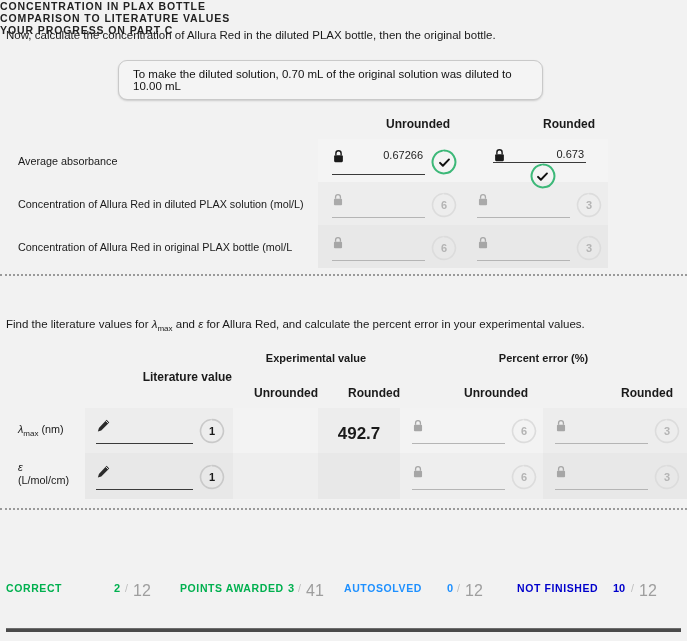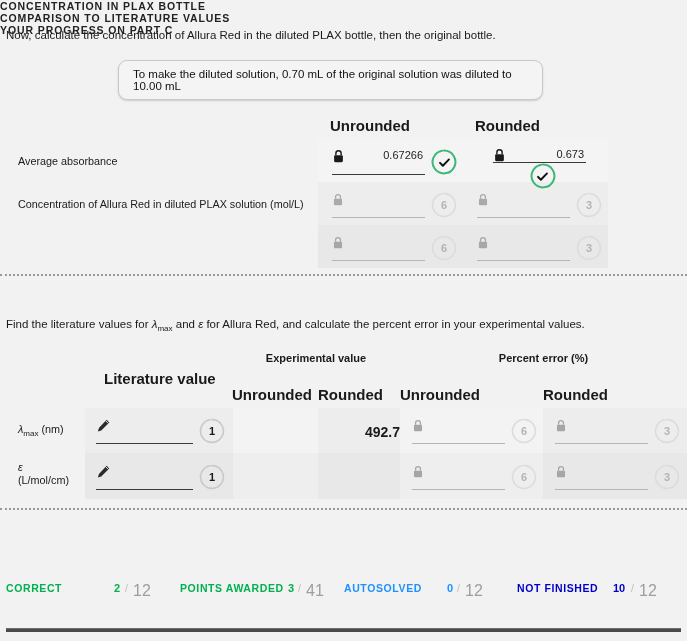--- a/index.html
+++ b/index.html
@@ -27,22 +27,22 @@
     background:#f4f4f4;
     box-shadow:0 1px 2px rgba(0,0,0,.16);
     display:flex;align-items:center;justify-content:center;
     font-size:11.5px;color:#111;
     padding:0 14px;
     box-sizing:border-box;
   }
 
   
   .colhead{
-    position:absolute;text-align:left;
-    font-size:15px;font-weight:bold;color:#1a1a1a;
+    position:absolute;text-align:right;
+    font-size:12px;font-weight:bold;color:#1a1a1a;
   }
   .rowlabel{
     position:absolute;font-size:10.8px;color:#1a1a1a;
     line-height:13px;
   }
   .cellband{position:absolute;}
   .cell{
     position:absolute;
     display:flex;align-items:center;
     box-sizing:border-box;
@@ -69,22 +69,22 @@
   }
   .ring svg{position:absolute;inset:0;}
   .ring .num{
     font-size:11px;font-weight:bold;position:relative;z-index:2;
   }
   .ring.grey .num{color:#b4b4b4;}
   .ring.dark .num{color:#1a1a1a;}
   .ring .chk{position:relative;z-index:2;width:13px;height:13px;}
 
   .statictext{
-    position:absolute;font-size:14px;font-weight:bold;color:#1a1a1a;
-    text-align:right;
+    position:absolute;font-size:17px;font-weight:bold;color:#1a1a1a;
+    text-align:center;
   }
 
   
   .dotrule{
     position:absolute;height:0;border-top:2px dotted #9a9a9a;
   }
   .bottombar{
     position:absolute;height:3px;background:#4a4a4a;
     border-top:1px solid #6d6d6d;
   }
@@ -193,20 +193,21 @@
       <span class="val"></span>
     </div>
     <div class="ring grey" style="margin-left:6px;">
       <svg viewBox="0 0 26 26">
           <path d="M13 1.6 A11.4 11.4 0 1 1 11.2 1.74" fill="none" stroke="#dcdcdc" stroke-width="1.6" stroke-linecap="round"></path>
         </svg>
       <span class="num">3</span>
     </div>
   </div>
 
+  <div class="rowlabel" style="left:18px;top:241px;">Concentration of Allura Red in original PLAX bottle (mol/L</div>
 
   <div class="cell" style="left:332px;top:234px;width:125px;height:28px;">
     <div class="field locked" style="width:93px;">
       <span class="icon-lock">
         <svg viewBox="0 0 14 16" width="12" height="13">
             <path d="M4 7V5a3 3 0 0 1 6 0v2" fill="none" stroke="#a6a6a6" stroke-width="1.6"></path>
             <rect x="2" y="7" width="10" height="8" rx="1.3" fill="#a6a6a6"></rect>
           </svg>
       </span>
       <span class="val"></span>

